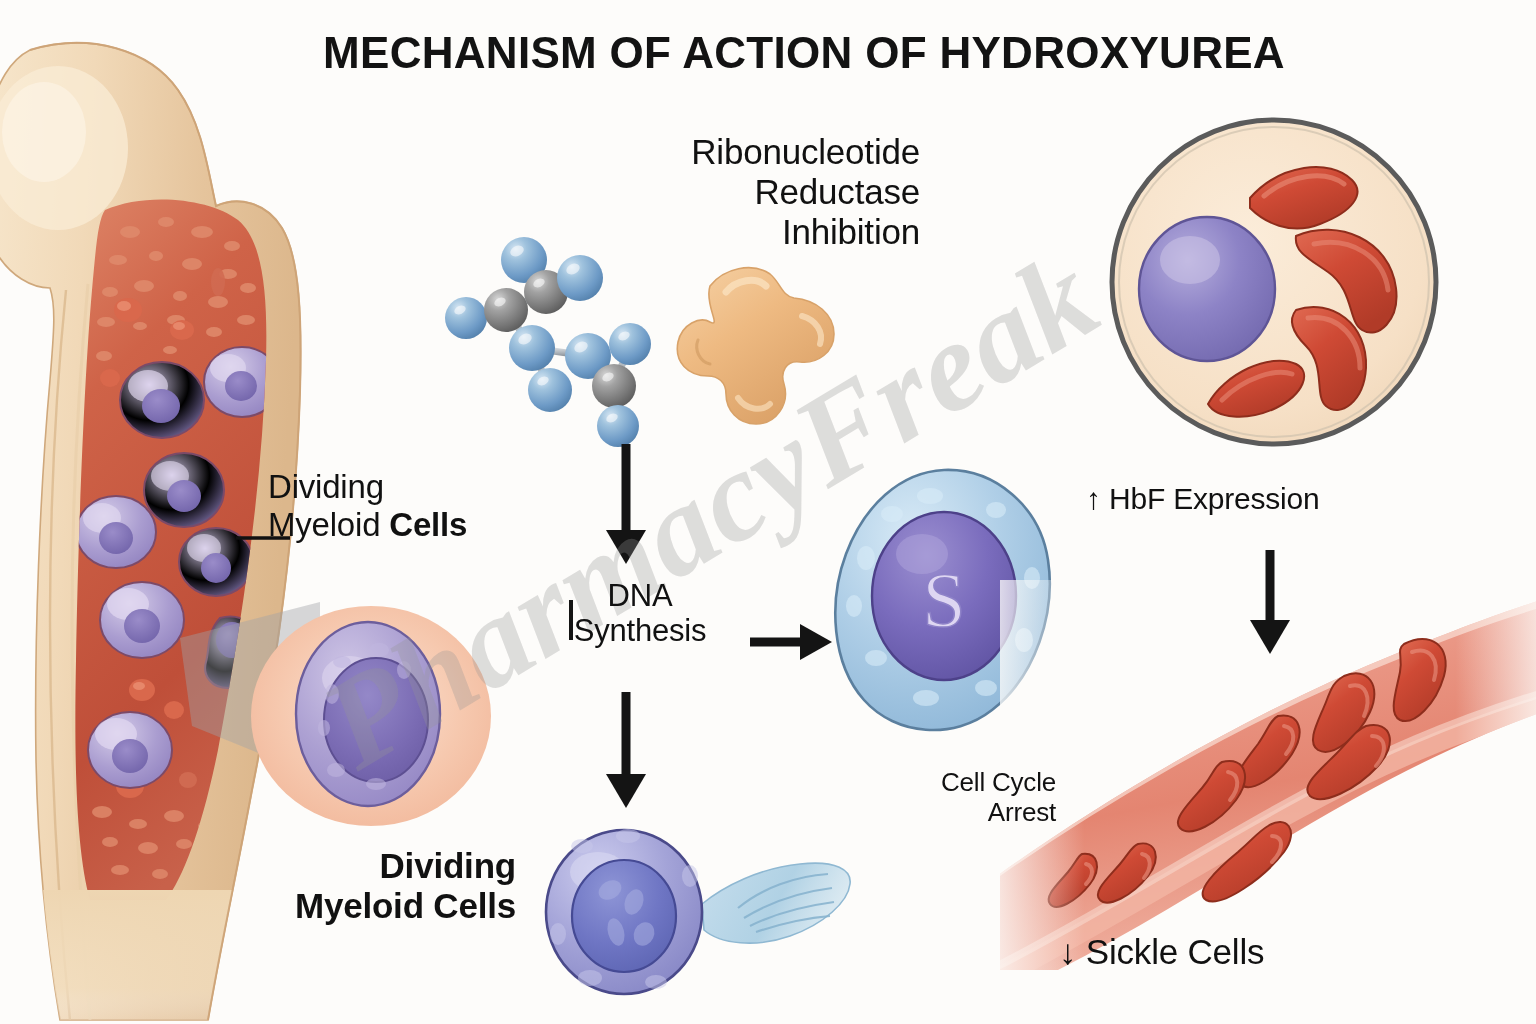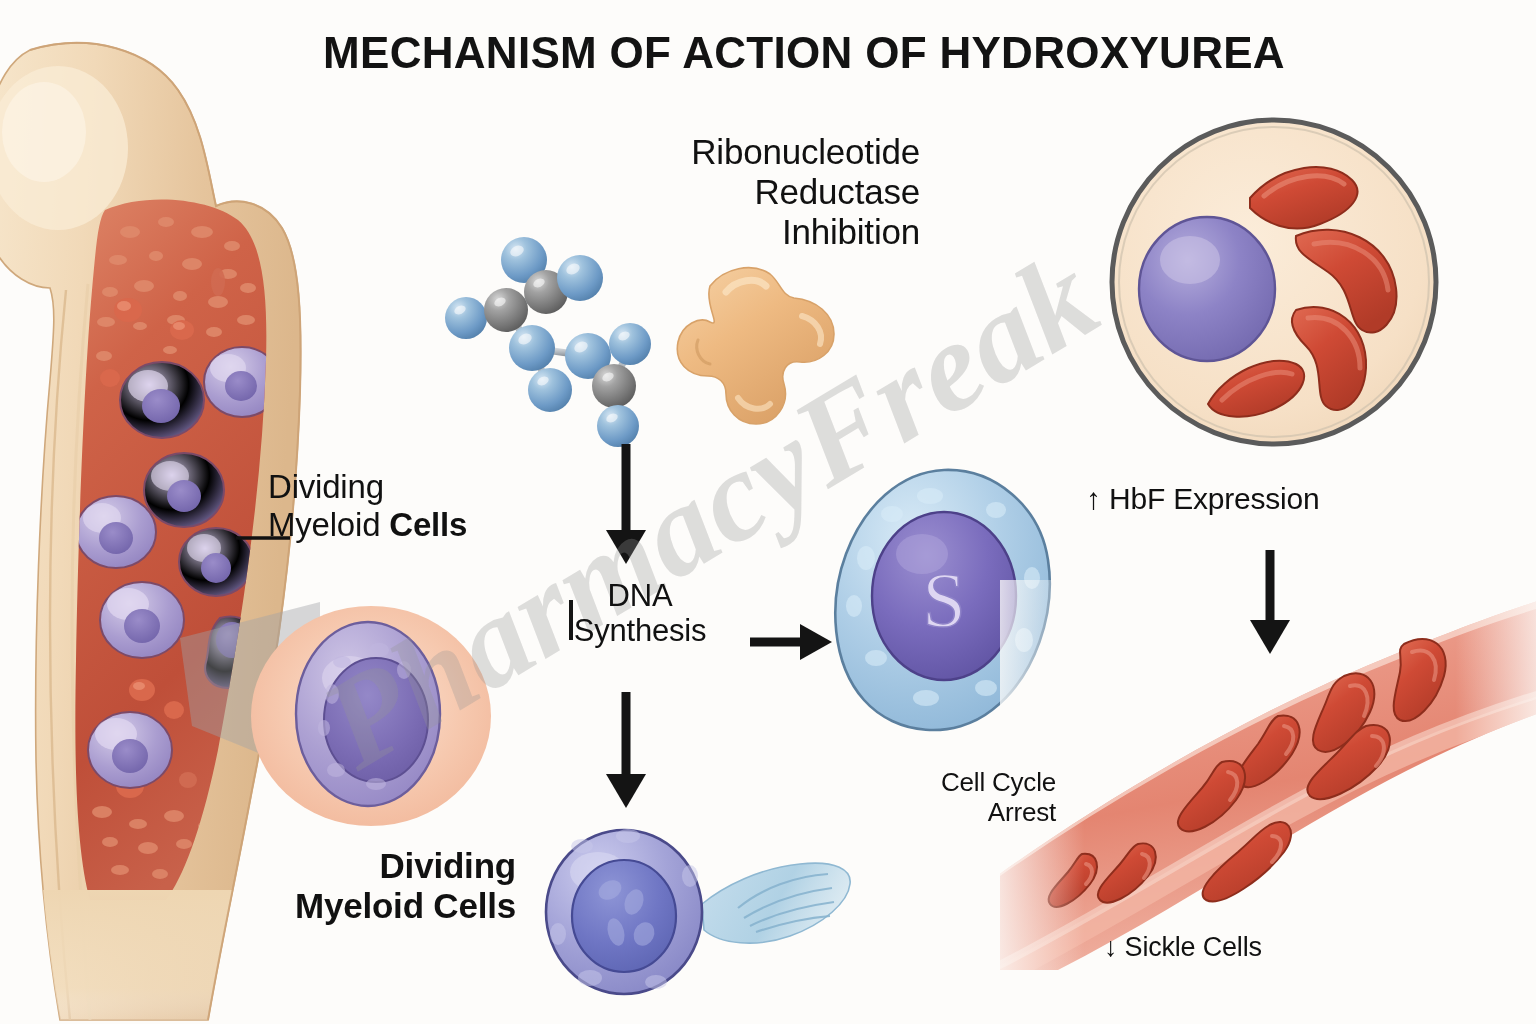--- a/index.html
+++ b/index.html
@@ -31,21 +31,21 @@
     color:#131313;
     font-family:"Liberation Sans", sans-serif;
     padding-left:36px;
   }
   #lbl-rr{left:600px;top:132px;width:320px;font-size:35px;}
   #lbl-dividing-cell{left:268px;top:468px;width:280px;font-size:33px;text-align:left;}
   #lbl-dna{left:520px;top:578px;width:240px;font-size:31px;text-align:center;}
   #lbl-cca{left:806px;top:768px;width:250px;font-size:26px;}
   #lbl-dividing-cells{left:226px;top:846px;width:290px;font-size:35px;font-weight:bold;}
   #lbl-hbf{left:1086px;top:482px;width:370px;font-size:30px;text-align:left;}
-  #lbl-sickle{left:1104px;top:932px;width:300px;font-size:27px;text-align:left;}
+  #lbl-sickle{left:1059px;top:932px;width:300px;font-size:35px;text-align:left;}
 
   
   #watermark{
     position:absolute;
     left:300px;top:230px;
     width:820px;height:560px;
     transform:rotate(-31deg);
     transform-origin:center center;
     color:rgba(150,150,150,0.30);
     font-size:128px;

